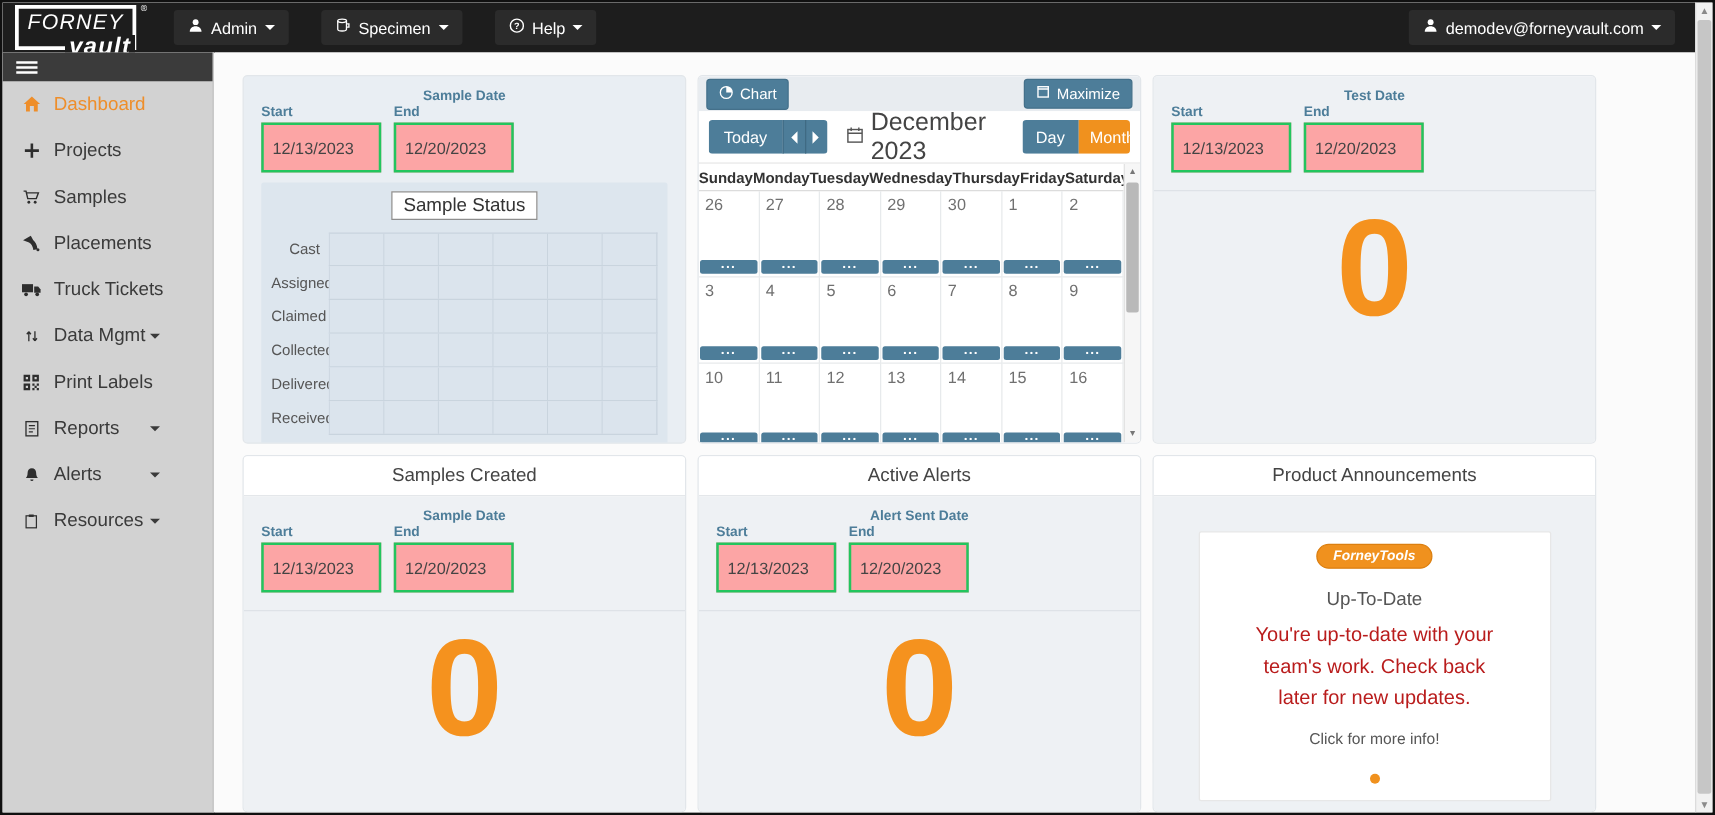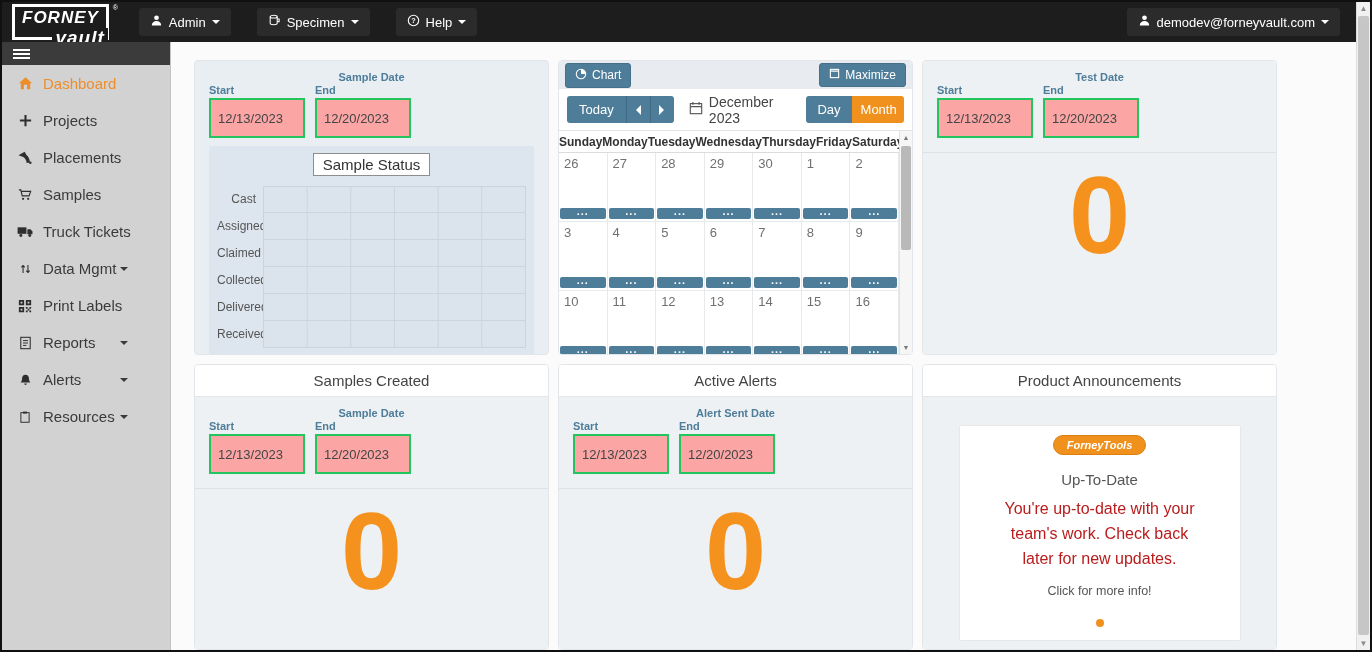--- a/index.html
+++ b/index.html
@@ -3,21 +3,21 @@
 <meta charset="utf-8">
 <style>
   * { box-sizing: border-box; margin: 0; padding: 0; }
   body { font-family: "Liberation Sans", sans-serif; background:#fff; }
   .page { position:relative; width:1372px; height:652px; border:2px solid #101010; background:#fbfbfb; overflow:hidden; }
 
   
   .navbar { position:absolute; top:0; left:0; right:14px; height:40px; background:#1d1d1d; display:flex; align-items:center; }
   .logo { position:relative; margin-left:10px; cursor:pointer; }
   .logo-box { border:3px solid #fff; padding:1px 7px 9px 7px; }
-  .logo-top { font-size:17px; font-weight:bold; color:#fff; letter-spacing:1px; font-style:italic; }
+  .logo-top { font-size:17px; font-weight:normal; color:#fff; letter-spacing:1px; font-style:italic; }
   .logo-bottom { position:absolute; bottom:-7px; right:1px; background:#1d1d1d; color:#fff; font-weight:bold; font-size:19px; line-height:1; padding:0 3px; letter-spacing:1px; font-style:italic; }
   .logo-reg { position:absolute; top:0; right:-9px; color:#fff; font-size:7px; }
   .nav-menus { display:flex; margin-left:30px; gap:26px; }
   .nav-menu { display:flex; align-items:center; gap:6px; background:#2b2b2b; color:#fff; font-size:13px; padding:6px 11px; border-radius:3px; cursor:pointer; }
   .nav-user { display:flex; align-items:center; gap:6px; background:#2b2b2b; color:#fff; font-size:13px; padding:6px 11px; border-radius:3px; margin-left:auto; margin-right:16px; cursor:pointer; }
   .caret { width:0; height:0; border:4px solid transparent; border-top-color:#fff; margin-top:4px; }
 
   
   .page-scrollbar { position:absolute; top:0; right:0; width:14px; height:100%; background:#f1f1f1; border-left:1px solid #dcdcdc; }
   .sb-arrow { position:absolute; left:0; width:100%; height:13px; color:#8a8a8a; font-size:8px; text-align:center; line-height:13px; }
@@ -61,21 +61,21 @@
 
   
   .cal-topbar { height:28px; background:#e8ecf0; display:flex; justify-content:space-between; align-items:center; gap:6px; padding:0 6px; }
   .btn-steel { background:#4d7d99; color:#fff; font-size:12px; padding:4px 9px; border-radius:3px; display:flex; align-items:center; gap:5px; cursor:pointer; border:1px solid #44708a; }
   .cal-toolbar { height:42px; display:flex; align-items:center; padding:0 8px; border-bottom:1px solid #e3e3e3; background:#fff; }
   .today-group { display:flex; border-radius:3px; overflow:hidden; }
   .btn-today { background:#4d7d99; color:#fff; font-size:13px; padding:6px 12px; cursor:pointer; }
   .btn-arrow { background:#4d7d99; width:25px; display:flex; align-items:center; justify-content:center; border-left:1px solid #3f6a83; cursor:pointer; }
   .tri-left { width:0; height:0; border:5px solid transparent; border-right-color:#fff; margin-left:-4px; }
   .tri-right { width:0; height:0; border:5px solid transparent; border-left-color:#fff; margin-right:-4px; }
-  .cal-month { margin-left:15px; display:flex; align-items:center; gap:6px; font-size:14px; color:#444; }
+  .cal-month { margin-left:15px; display:flex; align-items:center; gap:6px; font-size:20px; color:#444; }
   .daymonth-group { margin-left:auto; display:flex; border-radius:3px; overflow:hidden; }
   .btn-day { background:#4d7d99; color:#fff; font-size:13px; padding:6px 11px; cursor:pointer; }
   .btn-month { background:#f0911e; color:#fff; font-size:13px; padding:6px 9px; cursor:pointer; }
   .cal-body { flex:1; display:flex; overflow:hidden; background:#fff; }
   .cal-grid-wrap { flex:1; overflow:hidden; }
   .cal-weekdays { display:grid; grid-template-columns:repeat(7,1fr); height:22px; border-bottom:1px solid #dcdcdc; }
   .cal-weekday { font-size:12px; font-weight:bold; color:#333; text-align:center; line-height:22px; }
   .cal-week { display:grid; grid-template-columns:repeat(7,1fr); height:69px; }
   .cal-cell { position:relative; border-right:1px solid #e7eaec; border-bottom:1px solid #e7eaec; padding:3px 0 0 5px; font-size:13px; color:#707070; cursor:pointer; }
   .more-bar { position:absolute; left:1px; right:1px; bottom:2px; height:11px; background:#4d7d99; border-radius:2px; color:#fff; text-align:center; font-size:11px; line-height:6px; font-weight:bold; letter-spacing:1px; cursor:pointer; }
@@ -174,36 +174,36 @@
         <div class="sidebar-item">
           <span class="icon-box">
             <svg viewBox="0 0 16 16" width="15" height="15" fill="currentColor">
               <path d="M6.9 2h2.2v4.9H14v2.2H9.1V14H6.9V9.1H2V6.9h4.9z"></path>
             </svg>
           </span>
           <span>Projects</span>
         </div>
         <div class="sidebar-item">
           <span class="icon-box">
-            <svg viewBox="0 0 16 16" width="16" height="15" fill="currentColor">
-              <path d="M1 5.6 7.6 1.8l2 3.6c2 1.6 3.4 4.5 3.7 7.8l-3.5.7c-.3-3-1.6-5.3-3.7-6.5z"></path>
-              <circle cx="13.7" cy="13.6" r="1.3"></circle>
-            </svg>
-          </span>
-          <span>Placements</span>
-        </div>
-        <div class="sidebar-item">
-          <span class="icon-box">
             <svg viewBox="0 0 16 16" width="16" height="14">
               <path d="M1 2.2h2.2L4.8 9h7.8l1.9-5.2H4" fill="none" stroke="currentColor" stroke-width="1.3"></path>
               <circle cx="5.8" cy="12.3" r="1.3" fill="currentColor"></circle>
               <circle cx="11.6" cy="12.3" r="1.3" fill="currentColor"></circle>
             </svg>
           </span>
           <span>Samples</span>
+        </div>
+        <div class="sidebar-item">
+          <span class="icon-box">
+            <svg viewBox="0 0 16 16" width="16" height="15" fill="currentColor">
+              <path d="M1 5.6 7.6 1.8l2 3.6c2 1.6 3.4 4.5 3.7 7.8l-3.5.7c-.3-3-1.6-5.3-3.7-6.5z"></path>
+              <circle cx="13.7" cy="13.6" r="1.3"></circle>
+            </svg>
+          </span>
+          <span>Placements</span>
         </div>
         <div class="sidebar-item">
           <span class="icon-box">
             <svg viewBox="0 0 18 14" width="17" height="13" fill="currentColor">
               <rect x="0.5" y="2.5" width="9.5" height="7"></rect>
               <path d="M11 4.5h3.4l2.1 2.6v2.9H11z"></path>
               <circle cx="4" cy="11.3" r="1.6"></circle>
               <circle cx="13.6" cy="11.3" r="1.6"></circle>
             </svg>
           </span>

